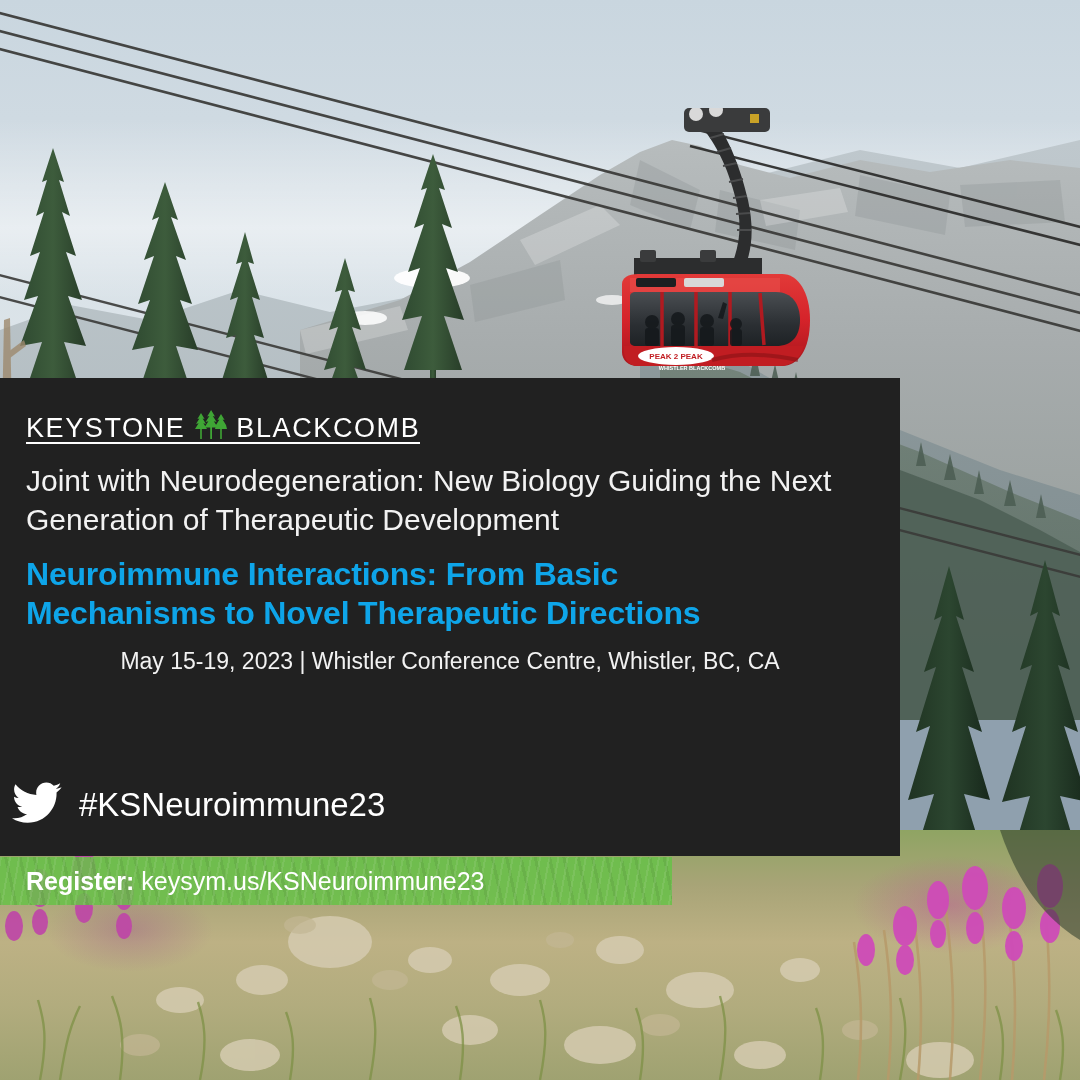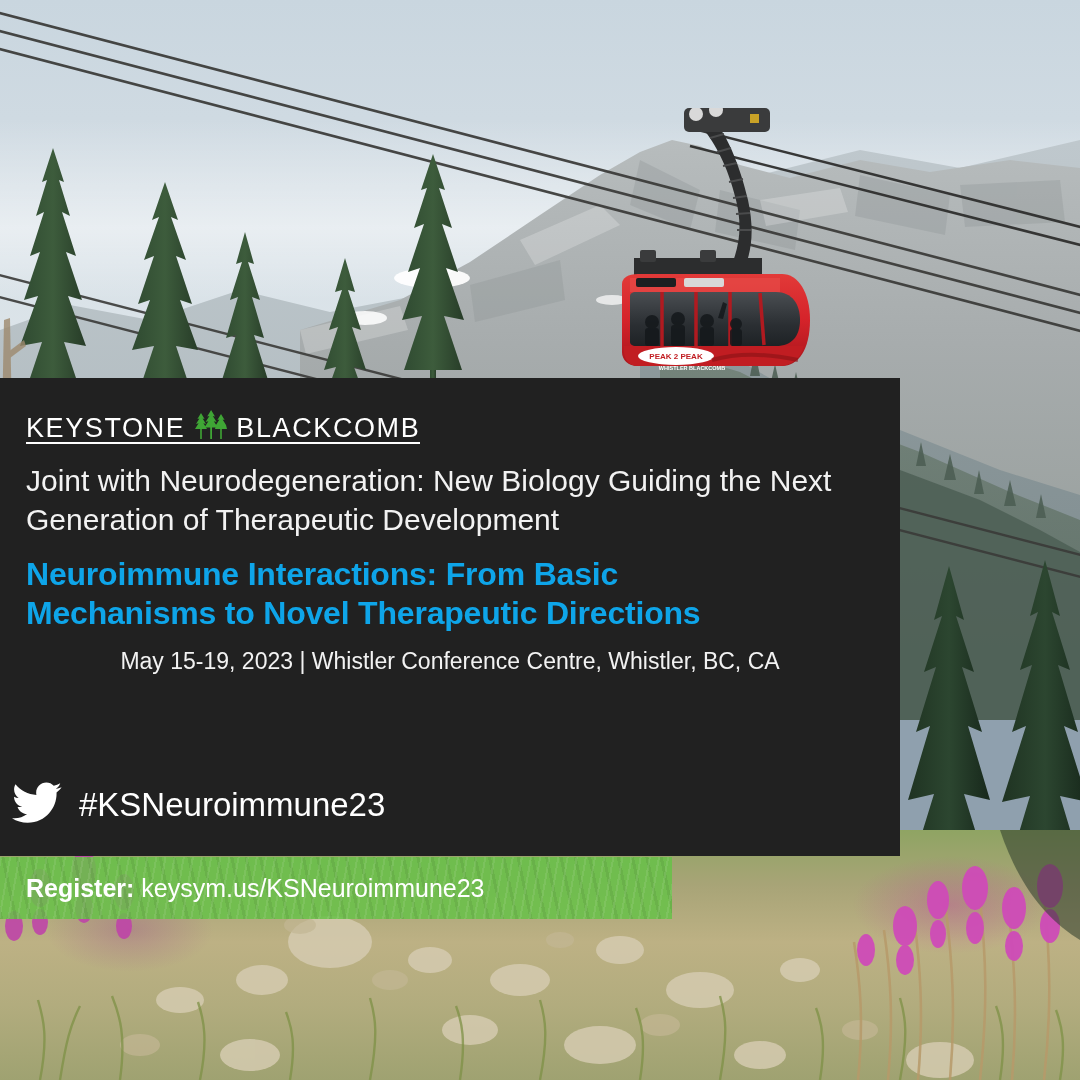--- a/index.html
+++ b/index.html
@@ -81,21 +81,21 @@
   }
 
   .social{
     position:absolute; left:12px; top:404px;
     display:flex; align-items:center; gap:17px;
   }
   .hashtag{ color:#ffffff; font-size:33px; font-weight:400; }
 
   
   .register{
-    position:absolute; left:0; top:857px; width:672px; height:62px;
+    position:absolute; left:0; top:857px; width:672px; height:48px;
     background:rgba(104,193,72,.86);
     display:flex; align-items:center; padding-left:26px;
     overflow:hidden;
   }
   .register-grass{
     position:absolute; inset:0;
     background:
       repeating-linear-gradient(100deg, rgba(255,255,255,.10) 0 2px, rgba(0,0,0,0) 2px 9px),
       repeating-linear-gradient(78deg, rgba(0,0,0,.07) 0 3px, rgba(0,0,0,0) 3px 14px);
     opacity:.85;

